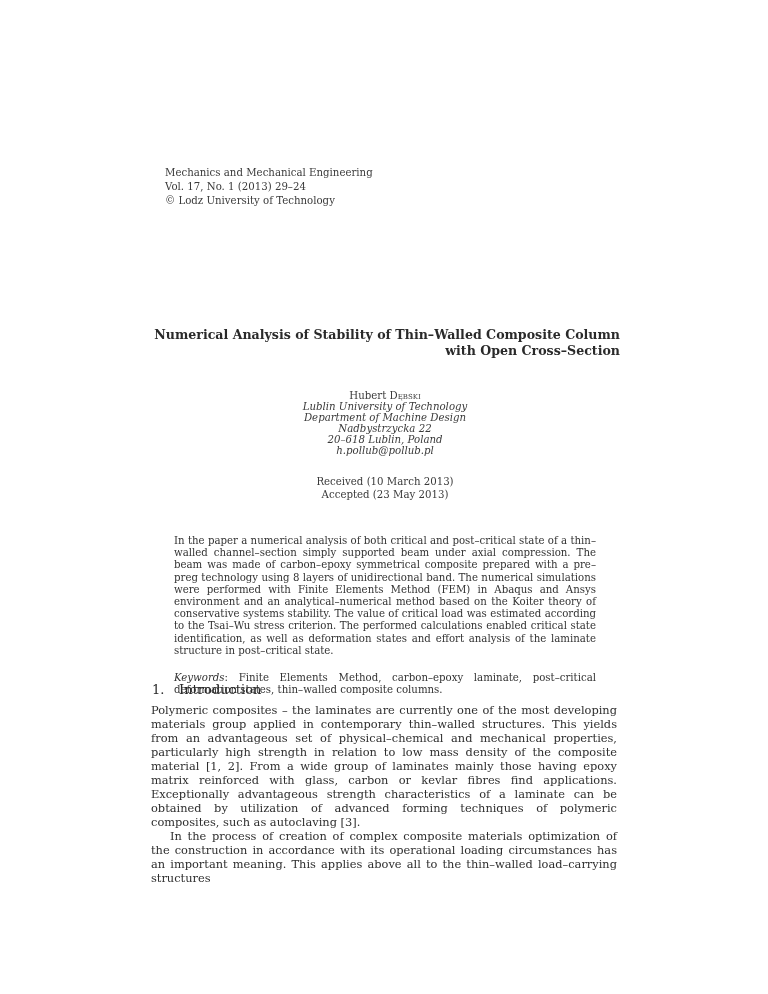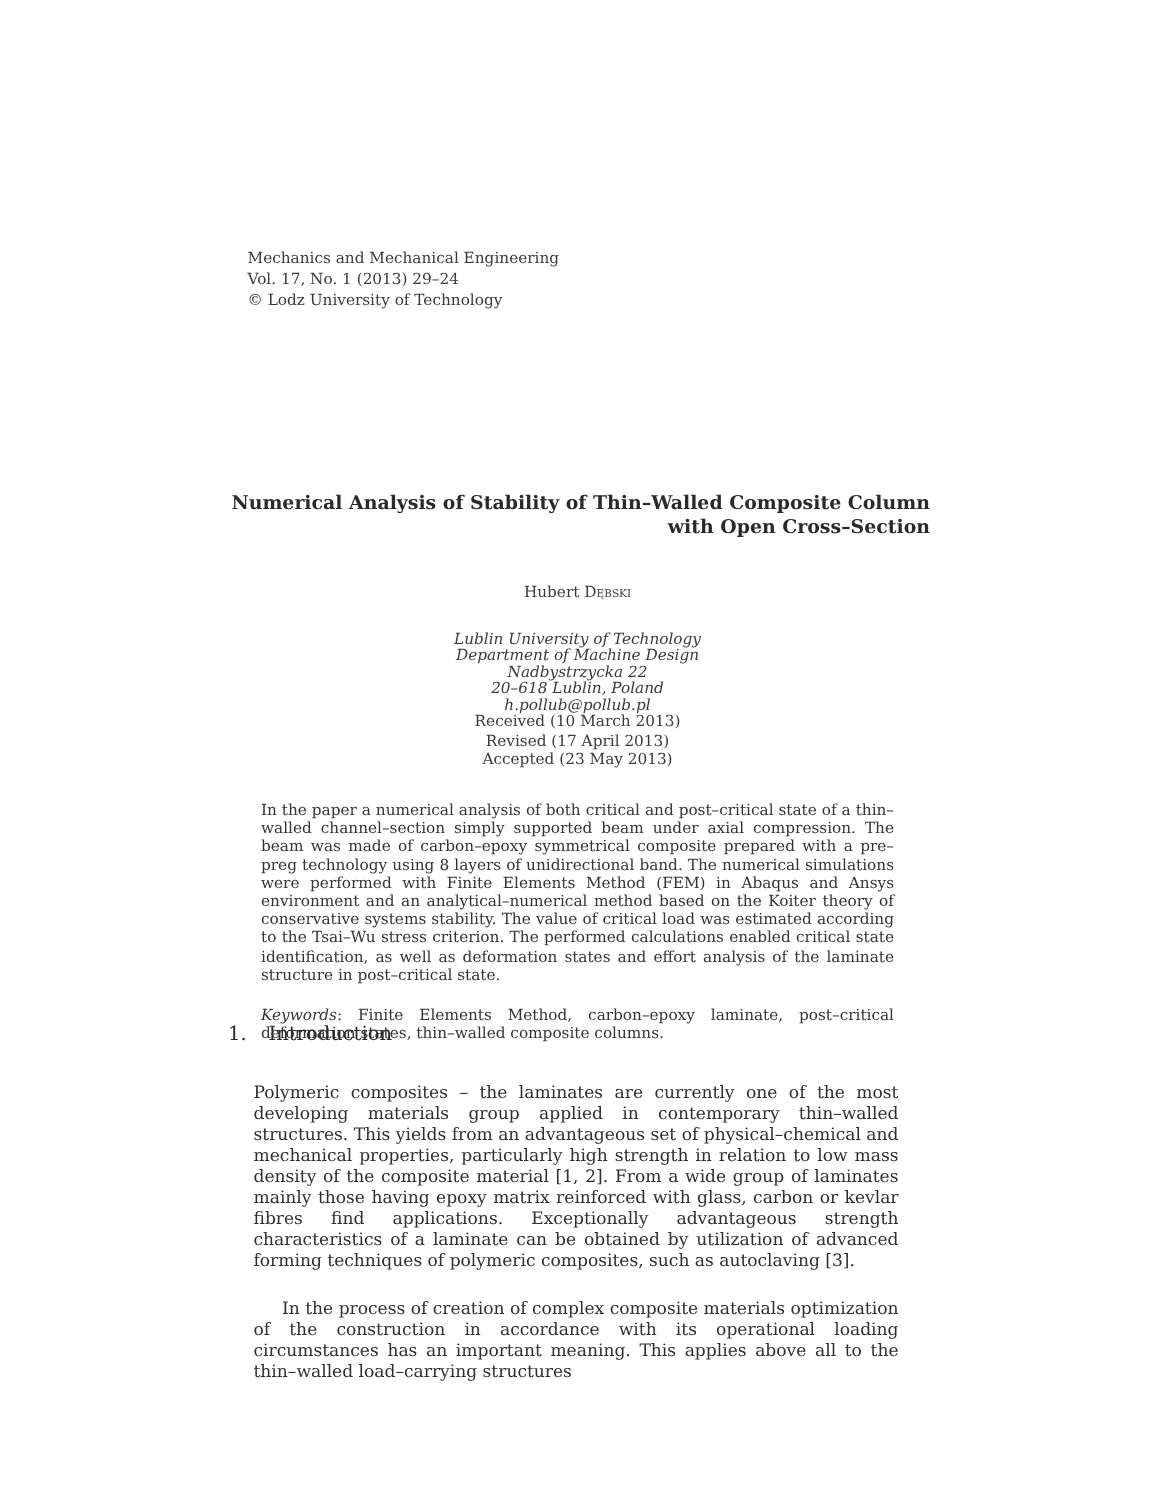--- a/index.html
+++ b/index.html
@@ -4,35 +4,35 @@
 <style>
   html, body { margin: 0; padding: 0; background: #ffffff; }
   body { width: 768px; height: 994px; position: relative; overflow: hidden;
          font-family: "DejaVu Serif", "Liberation Serif", serif; color: #2a2a2a; }
   .journal { position: absolute; left: 165px; top: 166px; font-size: 10.2px; line-height: 14px; color: #3a3a3a; }
   .journal div { white-space: nowrap; }
   .title { position: absolute; left: 150px; top: 327px; width: 470px; text-align: right;
            font-weight: bold; font-size: 12.6px; line-height: 16px; color: #2a2a2a; }
   .author-block { position: absolute; left: 150px; top: 390px; width: 470px; text-align: center;
                   font-size: 10.2px; line-height: 11px; color: #3a3a3a; }
-  .author-name { margin-bottom: 20px; }
+  .author-name { margin-bottom: 0; }
   .sc { font-variant: small-caps; }
   .aff { font-style: italic; }
   .dates { position: absolute; left: 150px; top: 476px; width: 470px; text-align: center;
            font-size: 10.2px; line-height: 12.5px; color: #3a3a3a; }
   .abstract { position: absolute; left: 174px; top: 535px; width: 422px;
               font-size: 10.2px; line-height: 12.2px; text-align: justify; color: #333; }
   .keywords { position: absolute; left: 174px; top: 644px; width: 422px;
               font-size: 10.2px; line-height: 12.2px; text-align: justify; color: #333; margin-top: 28px; }
   .kw-label { font-style: italic; }
   .section-heading { position: absolute; left: 152px; top: 682px; font-weight: normal; font-size: 13px; color: #2a2a2a; }
   .section-num { display: inline-block; width: 27px; }
   .body-text { position: absolute; left: 151px; top: 703px; width: 466px;
                font-size: 11.4px; line-height: 14px; text-align: justify; color: #2e2e2e; }
-  .body-text p { margin: 18px; }
+  .body-text p { margin: 0; }
   .body-text p.indent { text-indent: 19px; }
 </style>
 </head>
 <body>
 
 <div class="journal">
   <div>Mechanics and Mechanical Engineering</div>
   <div>Vol. 17, No. 1 (2013) 29–24</div>
   <div>© Lodz University of Technology</div>
 </div>
@@ -49,21 +49,20 @@
   </div>
   <div class="aff">Lublin University of Technology</div>
   <div class="aff">Department of Machine Design</div>
   <div class="aff">Nadbystrzycka 22</div>
   <div class="aff">20–618 Lublin, Poland</div>
   <div class="aff">h.pollub@pollub.pl</div>
 </div>
 
 <div class="dates">
   <div>Received (10 March 2013)</div>
-  <div>Revised (17 April 2013)</div>
   <div>Accepted (23 May 2013)</div>
 </div>
 
 <div class="abstract">In the paper a numerical analysis of both critical and post–critical state of a thin–walled channel–section simply supported beam under axial compression. The beam was made of carbon–epoxy symmetrical composite prepared with a pre–preg technology using 8 layers of unidirectional band. The numerical simulations were performed with Finite Elements Method (FEM) in Abaqus and Ansys environment and an analytical–numerical method based on the Koiter theory of conservative systems stability. The value of critical load was estimated according to the Tsai–Wu stress criterion. The performed calculations enabled critical state identification, as well as deformation states and effort analysis of the laminate structure in post–critical state.</div>
 
 <div class="keywords"><span class="kw-label">Keywords</span><span>: Finite Elements Method, carbon–epoxy laminate, post–critical deformation states, thin–walled composite columns.</span></div>
 
 <div class="section-heading">
   <span class="section-num">1.</span><span>Introduction</span>
 </div>

